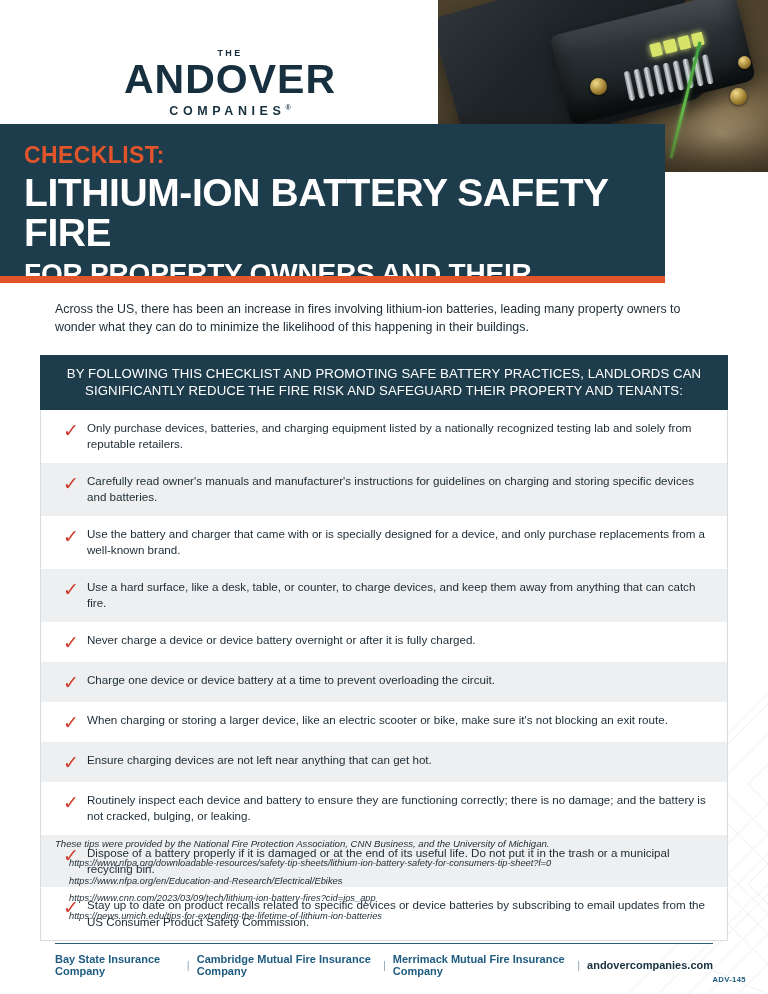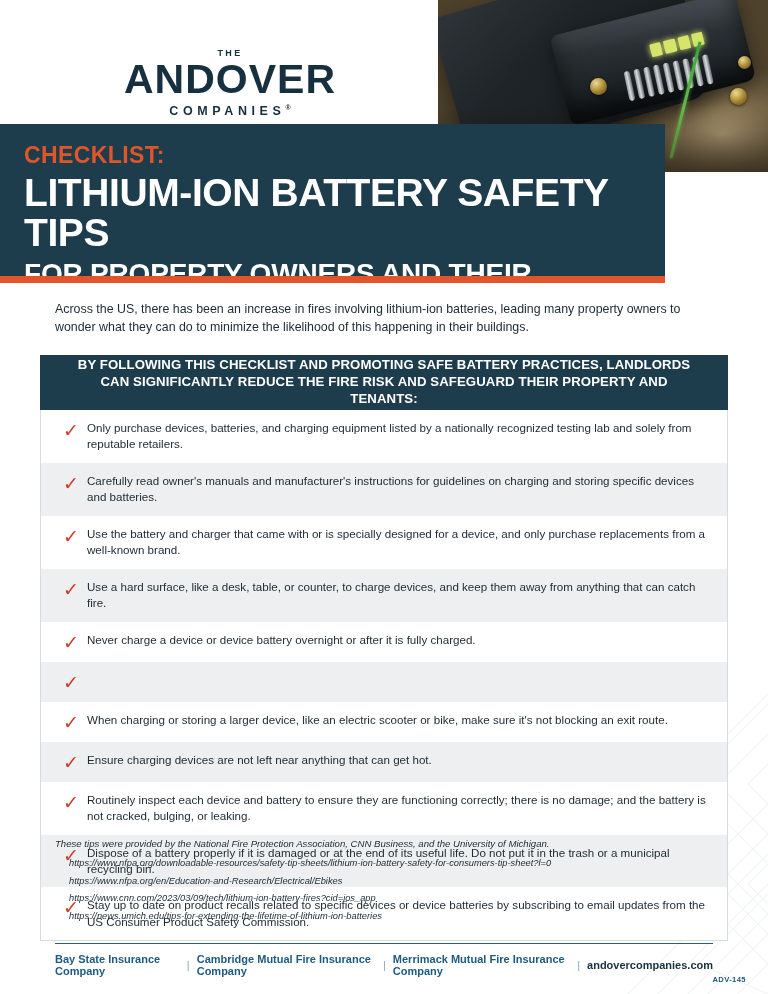--- a/index.html
+++ b/index.html
@@ -180,21 +180,21 @@
     left: 40px; top: 355px;
     width: 688px; height: 55px;
     background: #1d3c4c;
     color: #ffffff;
     display: flex; align-items: center; justify-content: center;
     text-align: center;
     padding: 0 26px;
   }
   .banner span {
     font-size: 13.2px;
-    font-weight: bold;
+    font-weight: normal;
     line-height: 1.28;
     letter-spacing: .1px;
   }
 
   
   .checklist-box {
     position: absolute;
     left: 40px; top: 410px;
     width: 688px;
     border: 1px solid #d8dcde;
@@ -328,21 +328,21 @@
 </div>
 
 <div class="logo">
   <div class="the">THE</div>
   <div class="andover">ANDOVER</div>
   <div class="companies"><span>COMPANIES</span><sup>®</sup></div>
 </div>
 
 <div class="title-band">
   <div class="checklist">CHECKLIST:</div>
-  <h1>LITHIUM-ION BATTERY SAFETY TIPS</h1>
+  <h1>LITHIUM-ION BATTERY SAFETY FIRE</h1>
   <h2>FOR PROPERTY OWNERS AND THEIR TENANTS</h2>
 </div>
 <div class="title-rule"></div>
 
 <div class="intro">Across the US, there has been an increase in fires involving lithium-ion batteries, leading many property owners to wonder what they can do to minimize the likelihood of this happening in their buildings.</div>
 
 <div class="banner">
   <span>BY FOLLOWING THIS CHECKLIST AND PROMOTING SAFE BATTERY PRACTICES, LANDLORDS CAN SIGNIFICANTLY REDUCE THE FIRE RISK AND SAFEGUARD THEIR PROPERTY AND TENANTS:</span>
 </div>
 
@@ -362,20 +362,21 @@
   <div class="row even">
     <div class="check">✓</div>
     <div class="row-text">Use a hard surface, like a desk, table, or counter, to charge devices, and keep them away from anything that can catch fire.</div>
   </div>
   <div class="row odd">
     <div class="check">✓</div>
     <div class="row-text">Never charge a device or device battery overnight or after it is fully charged.</div>
   </div>
   <div class="row even">
     <div class="check">✓</div>
+    <div class="row-text">Charge one device or device battery at a time to prevent overloading the circuit.</div>
   </div>
   <div class="row odd">
     <div class="check">✓</div>
     <div class="row-text">When charging or storing a larger device, like an electric scooter or bike, make sure it's not blocking an exit route.</div>
   </div>
   <div class="row even">
     <div class="check">✓</div>
     <div class="row-text">Ensure charging devices are not left near anything that can get hot.</div>
   </div>
   <div class="row odd">

